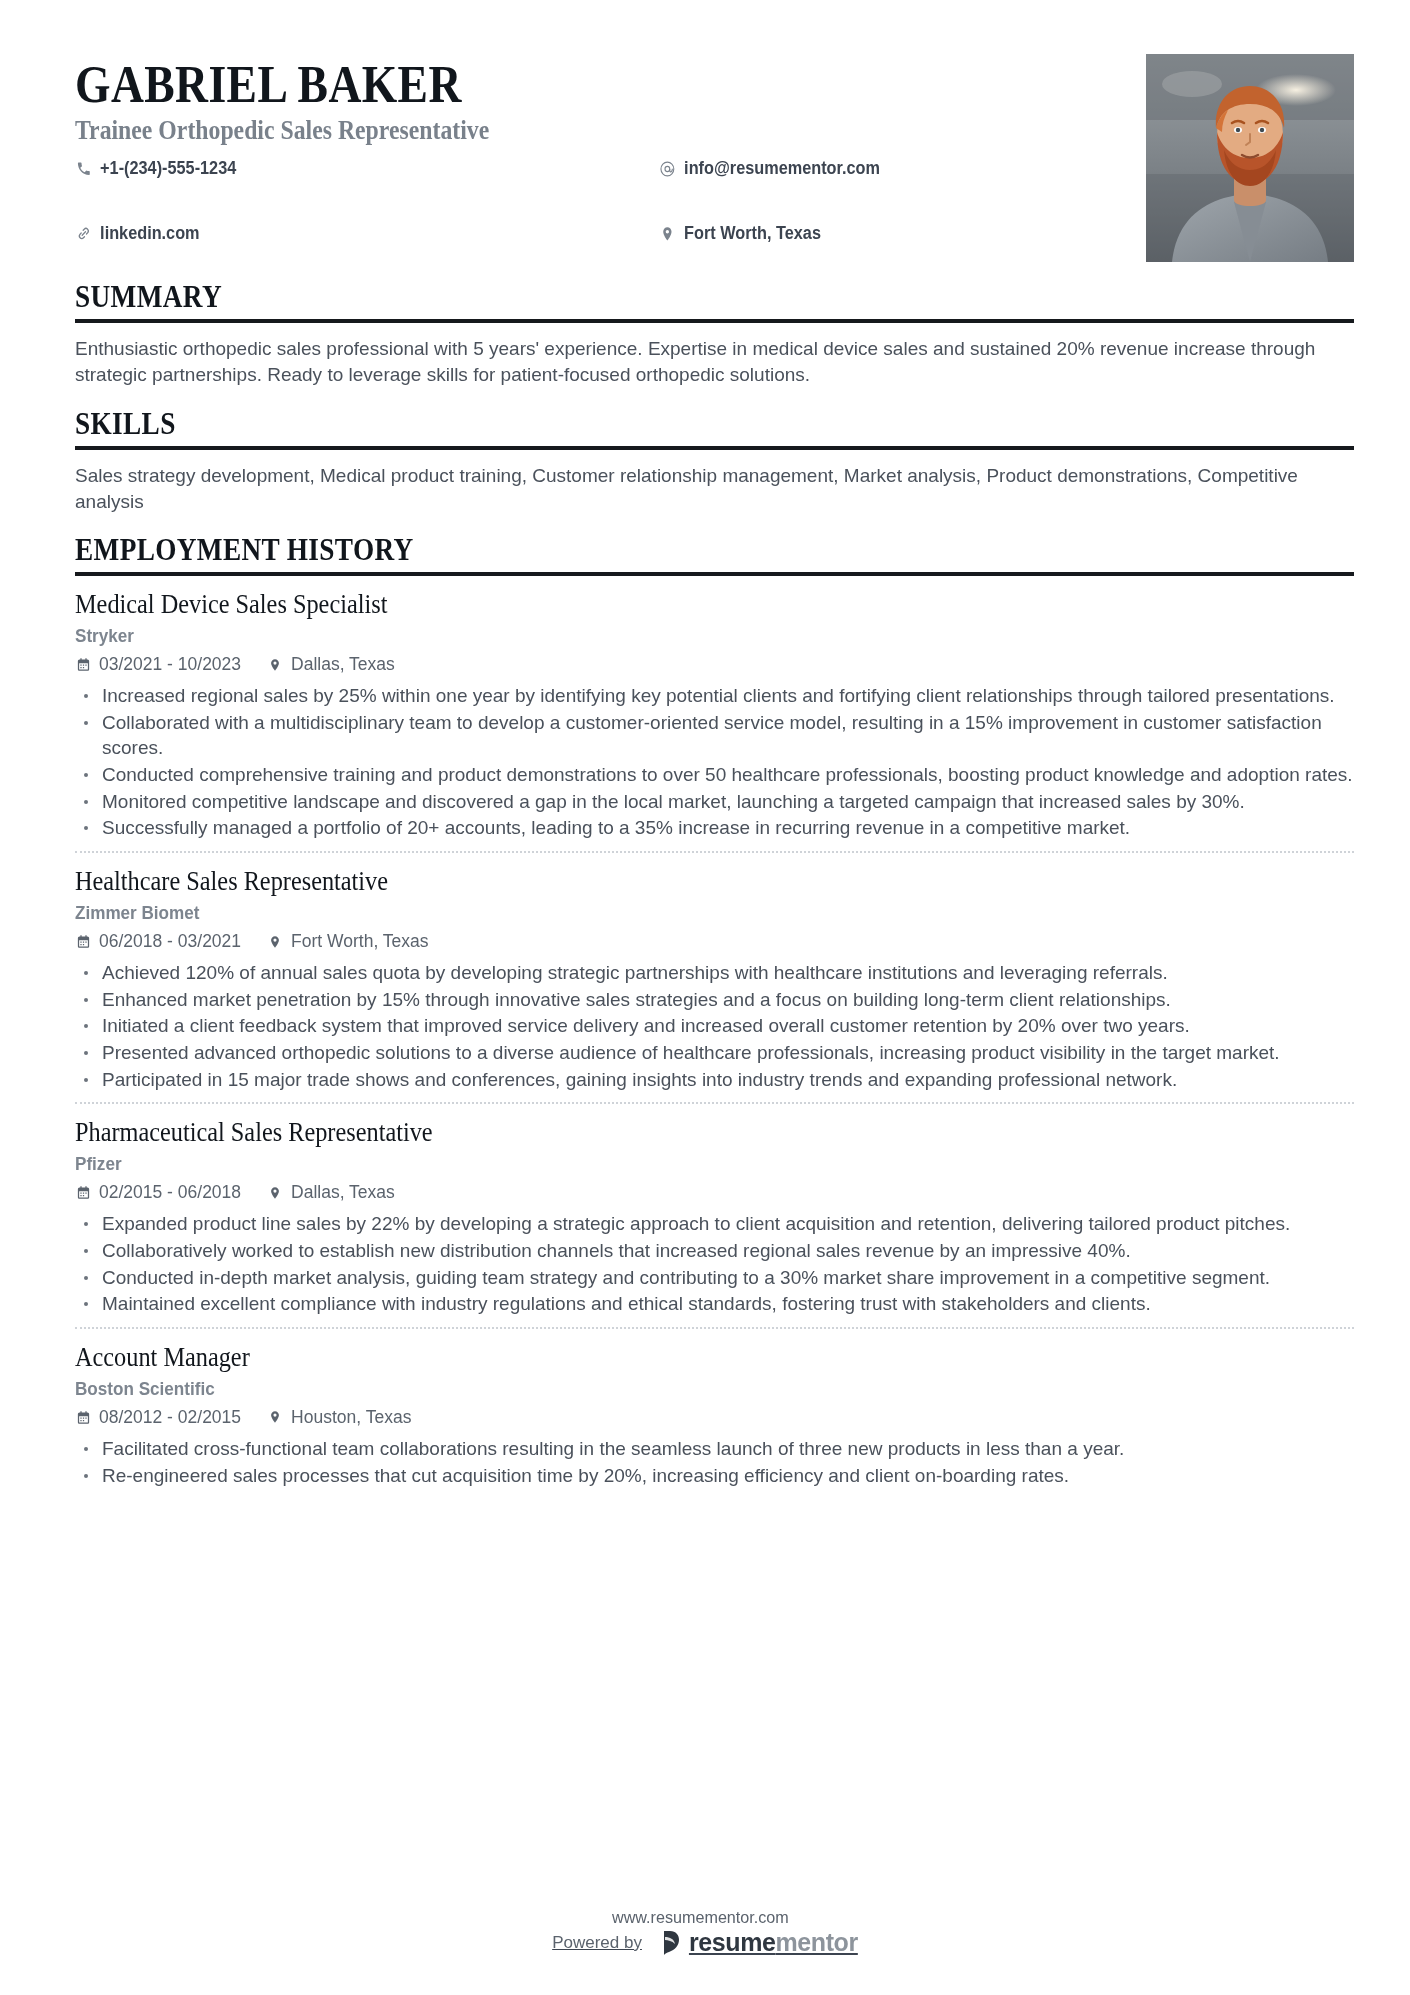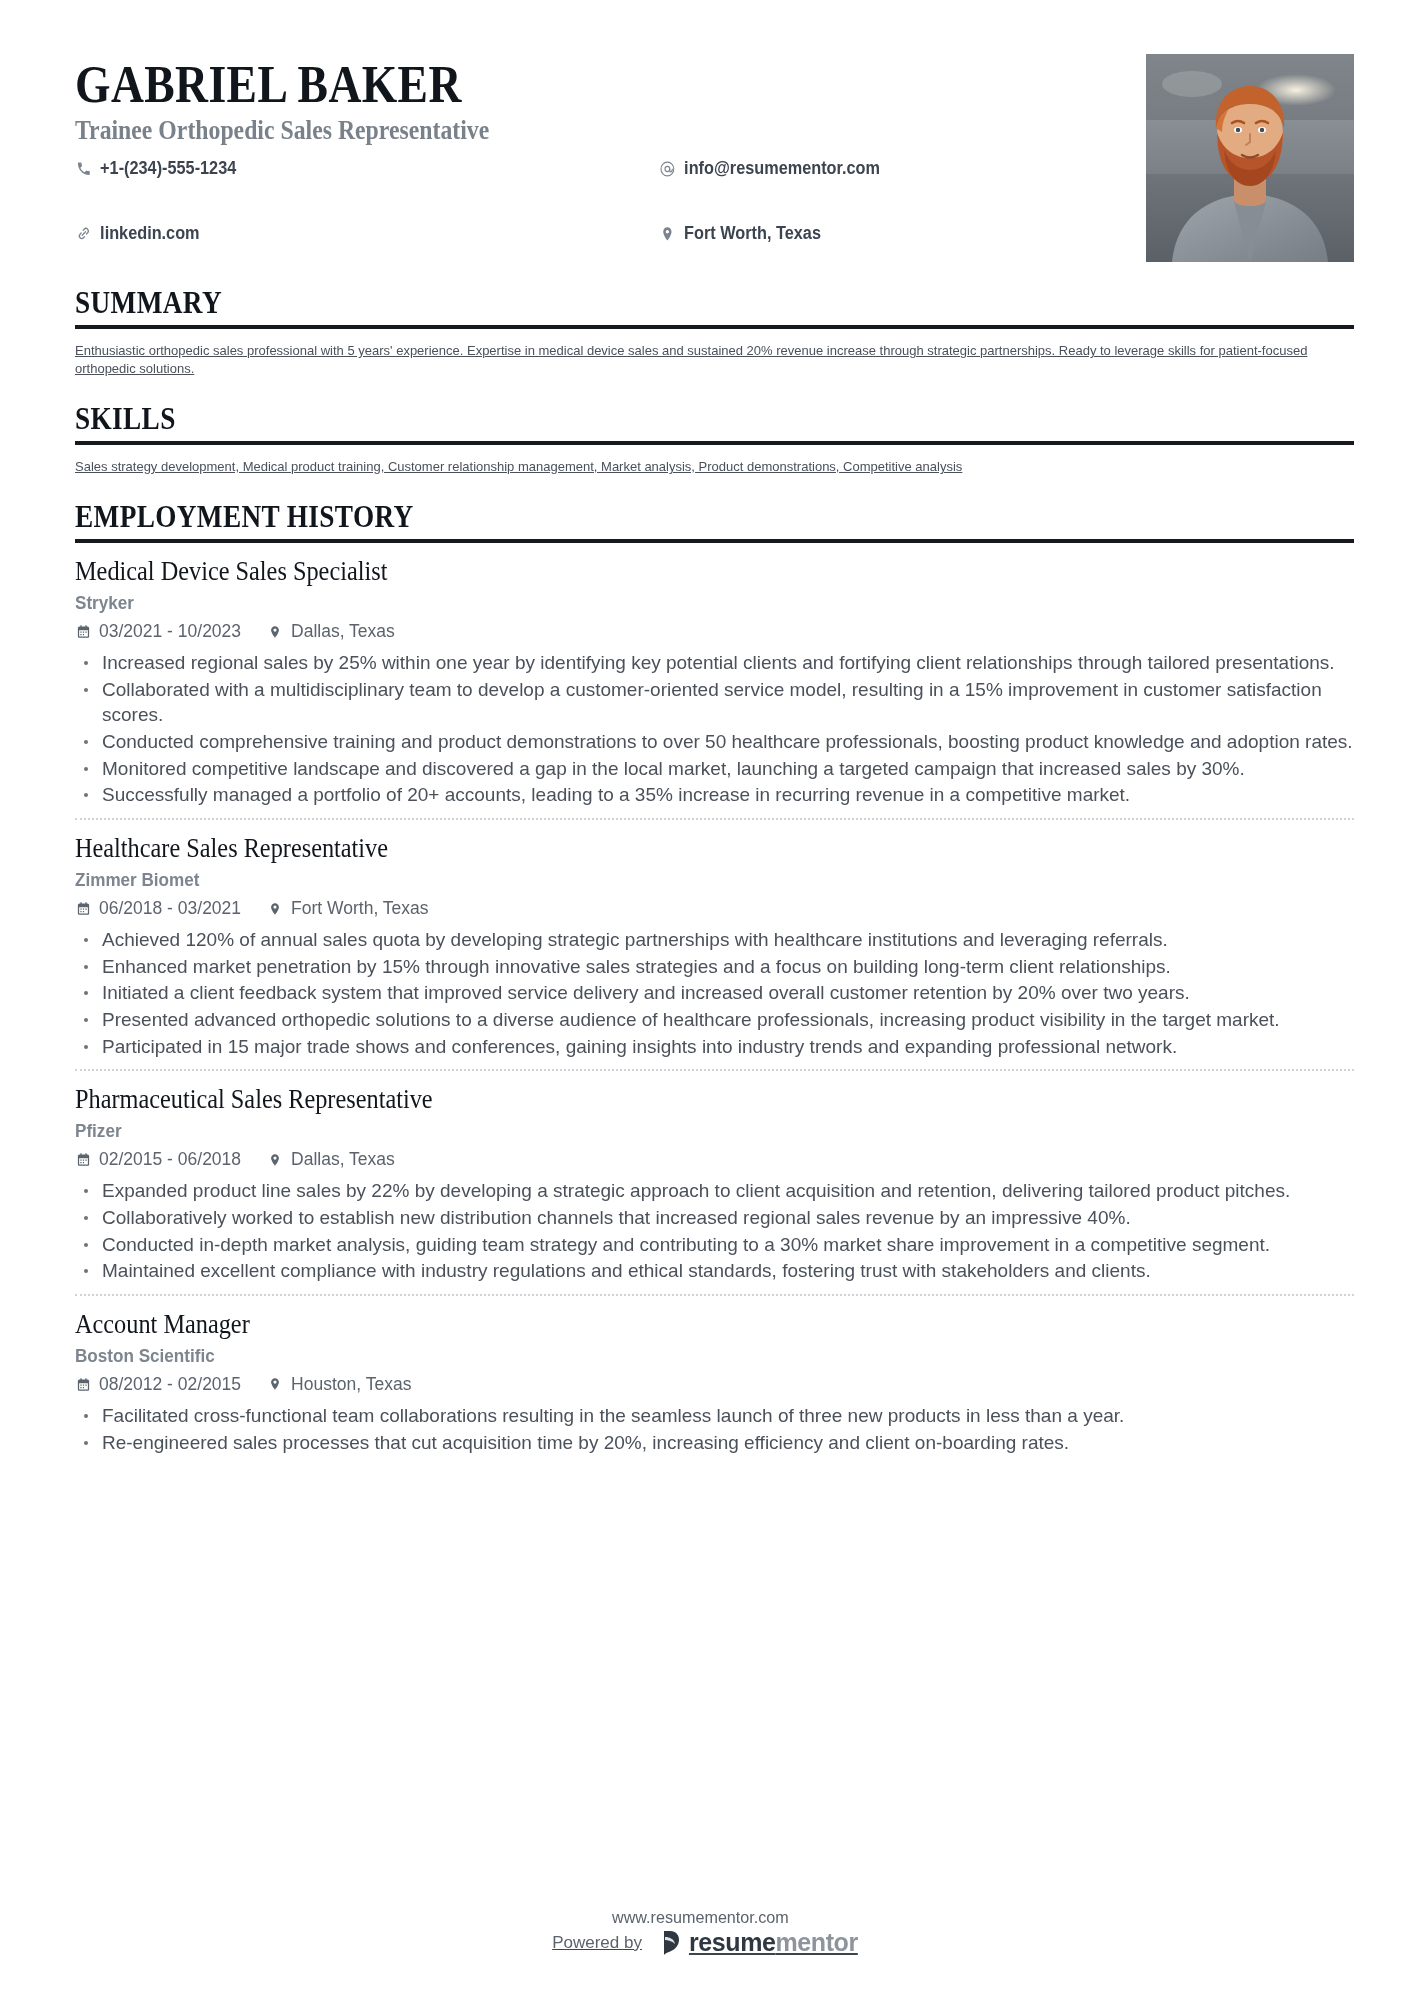--- a/index.html
+++ b/index.html
@@ -89,44 +89,43 @@
     width: 208px;
     height: 208px;
     margin-left: 24px;
     position: relative;
     overflow: hidden;
     background: #6f7378;
   }
   .photo-canvas { position: absolute; inset: 0; }
 
   
-  .section { margin-top: 24px; }
+  .section { margin-top: 18px; }
   .section-head {
     font-family: "Liberation Serif", serif;
     font-weight: bold;
     font-size: 31px;
     line-height: 1.1;
     color: #11161c;
     letter-spacing: 0.4px;
     transform: scaleX(0.88);
     transform-origin: left center;
     margin: 0 0 5px 0;
   }
   .section-rule {
     height: 4px;
     background: #16191d;
     width: 100%;
     margin-bottom: 13px;
   }
   .body-text {
-    font-size: 13px;
+    font-size: 19px;
     line-height: 1.38;
     color: #4a515b;
     max-width: 1298px;
-    text-decoration: underline;
   }
 
   
   .job { padding-bottom: 9px; }
   .job + .job {
     border-top: 2px dotted #cfd3d8;
     padding-top: 13px;
   }
   .job-role {
     font-family: "Liberation Serif", serif;

